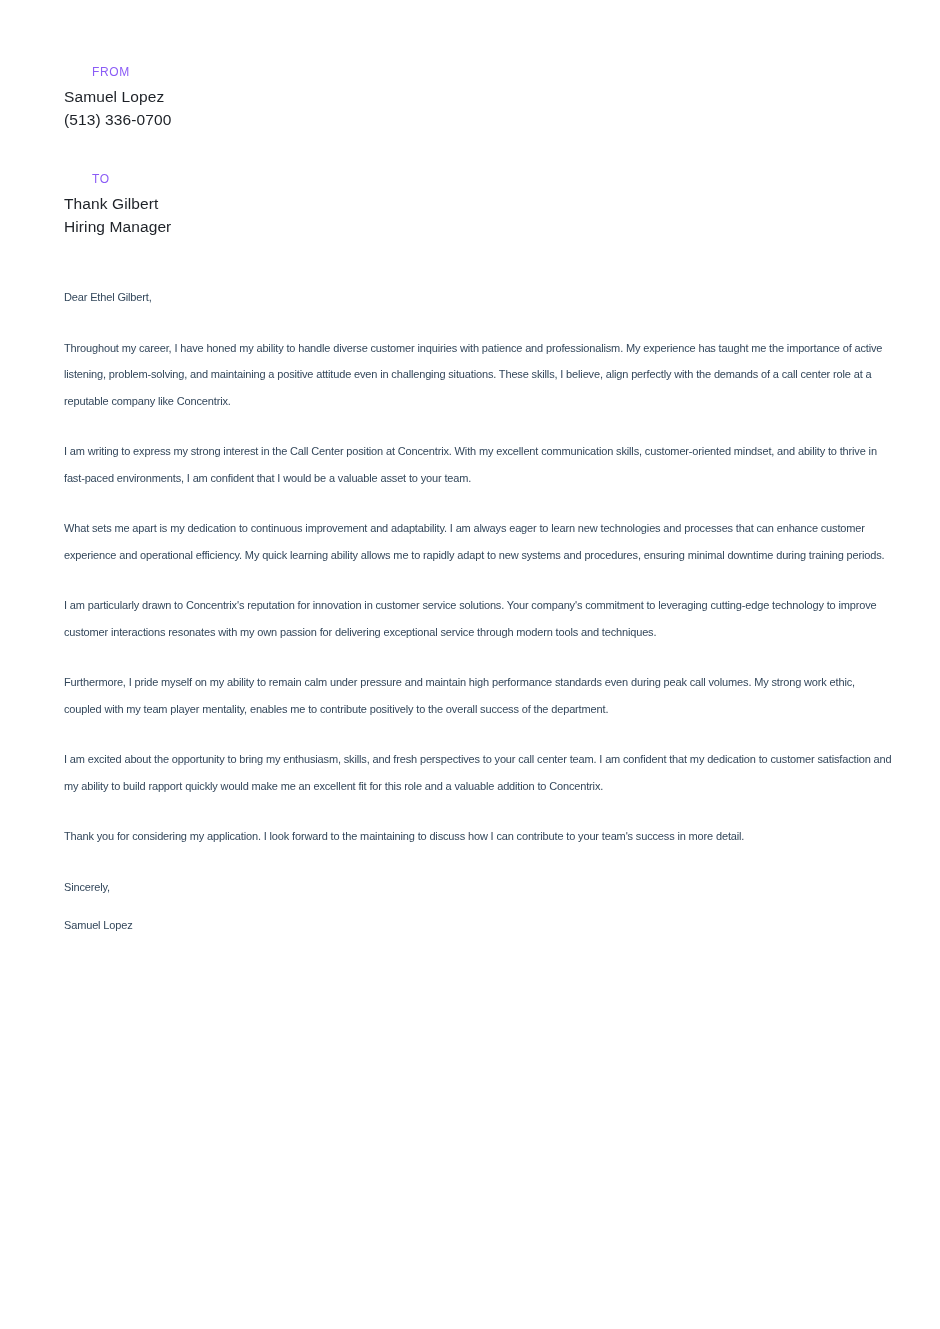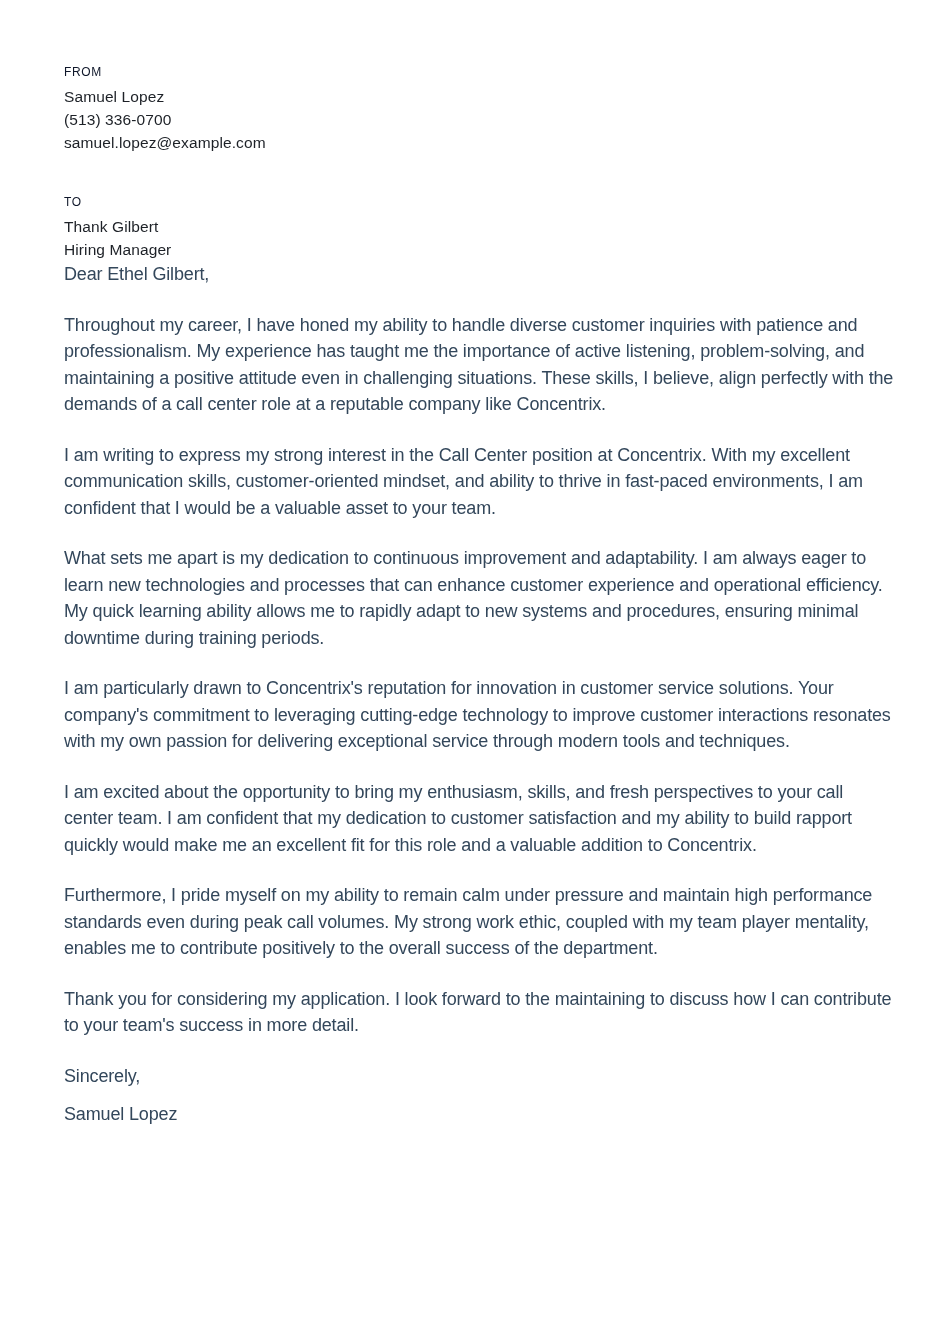--- a/index.html
+++ b/index.html
@@ -18,30 +18,32 @@
   }
   .contact-block {
     color: #1d2127;
     font-size: 15.5px;
     line-height: 23px;
     letter-spacing: 0.1px;
   }
   .contact-block .label {
     font-size: 12px;
     line-height: 17px;
-    color: #0f172a;
+    color: #8b5cf6;
     letter-spacing: 0.6px;
     margin-bottom: 4px;
+    margin-left: 28px;
   }
   .to-block {
     margin-top: 40px;
   }
   .letter-body {
+    margin-top: 46px;
     color: #33475b;
-    font-size: 18px;
+    font-size: 11px;
     line-height: 26.5px;
     letter-spacing: -0.15px;
     max-width: 831px;
   }
   .letter-body p {
     margin: 0 0 24px 0;
   }
   .letter-body p.closing {
     margin-bottom: 12px;
   }
@@ -51,35 +53,34 @@
 </style>
 </head>
 <body>
 
 <div class="page">
 
   <header class="contact-block">
     <div class="label">FROM</div>
     <div class="line">Samuel Lopez</div>
     <div class="line">(513) 336-0700</div>
-    <div class="line">samuel.lopez@example.com</div>
   </header>
 
   <section class="contact-block to-block">
     <div class="label">TO</div>
     <div class="line">Thank Gilbert</div>
     <div class="line">Hiring Manager</div>
   </section>
 
   <main class="letter-body">
     <p class="greeting">Dear Ethel Gilbert,</p>
     <p>Throughout my career, I have honed my ability to handle diverse customer inquiries with patience and professionalism. My experience has taught me the importance of active listening, problem-solving, and maintaining a positive attitude even in challenging situations. These skills, I believe, align perfectly with the demands of a call center role at a reputable company like Concentrix.</p>
     <p>I am writing to express my strong interest in the Call Center position at Concentrix. With my excellent communication skills, customer-oriented mindset, and ability to thrive in fast-paced environments, I am confident that I would be a valuable asset to your team.</p>
     <p>What sets me apart is my dedication to continuous improvement and adaptability. I am always eager to learn new technologies and processes that can enhance customer experience and operational efficiency. My quick learning ability allows me to rapidly adapt to new systems and procedures, ensuring minimal downtime during training periods.</p>
     <p>I am particularly drawn to Concentrix's reputation for innovation in customer service solutions. Your company's commitment to leveraging cutting-edge technology to improve customer interactions resonates with my own passion for delivering exceptional service through modern tools and techniques.</p>
+    <p>Furthermore, I pride myself on my ability to remain calm under pressure and maintain high performance standards even during peak call volumes. My strong work ethic, coupled with my team player mentality, enables me to contribute positively to the overall success of the department.</p>
     <p>I am excited about the opportunity to bring my enthusiasm, skills, and fresh perspectives to your call center team. I am confident that my dedication to customer satisfaction and my ability to build rapport quickly would make me an excellent fit for this role and a valuable addition to Concentrix.</p>
-    <p>Furthermore, I pride myself on my ability to remain calm under pressure and maintain high performance standards even during peak call volumes. My strong work ethic, coupled with my team player mentality, enables me to contribute positively to the overall success of the department.</p>
     <p>Thank you for considering my application. I look forward to the maintaining to discuss how I can contribute to your team's success in more detail.</p>
     <p class="closing">Sincerely,</p>
     <p class="signature">Samuel Lopez</p>
   </main>
 
 </div>
 
 </body></html>

